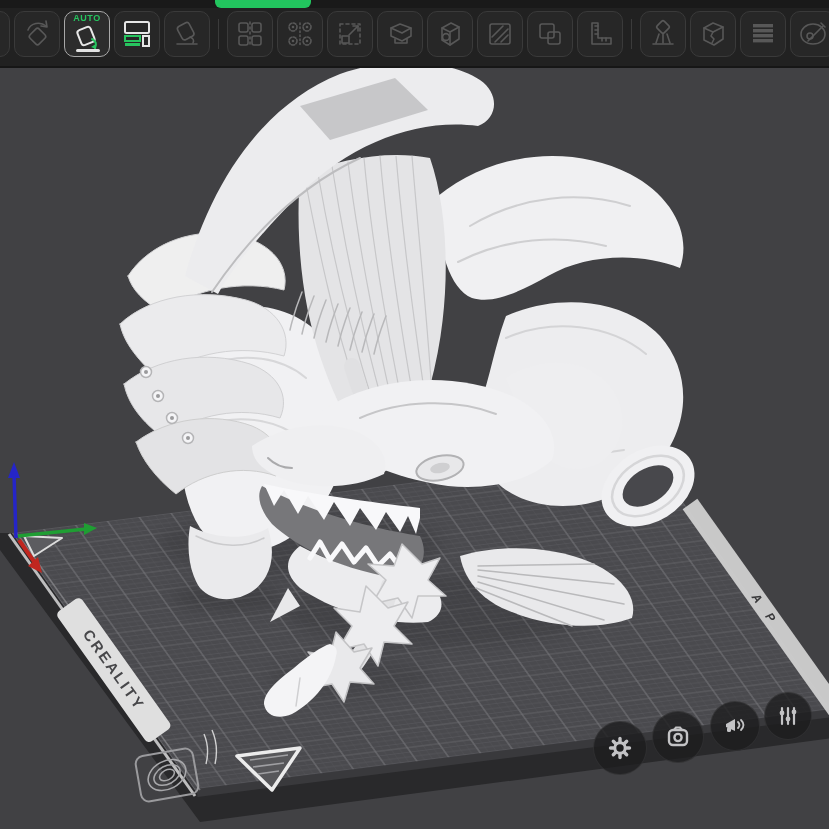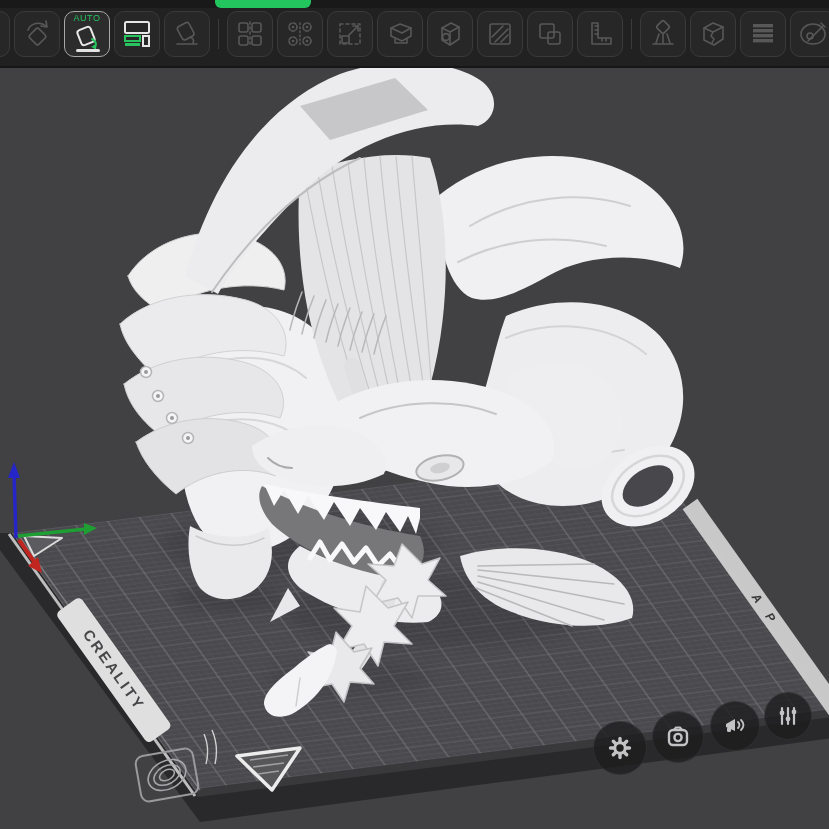--- a/index.html
+++ b/index.html
@@ -26,21 +26,21 @@
     width:46px;height:46px;border-radius:10px;flex:0 0 auto;
     border:1.5px solid #3a3a3a;background:#272727;box-sizing:border-box;
     display:flex;align-items:center;justify-content:center;position:relative;
     cursor:pointer;
   }
   .tbtn svg{display:block;}
   .tbtn.sliver{margin-left:-40px;}
   .tbtn.active{border-color:#a8a8a8;background:#2c2c2c;}
   .auto-label{
     position:absolute;top:1px;left:0;right:0;text-align:center;
-    font-size:9px;font-weight:normal;letter-spacing:.5px;color:#25c55f;
+    font-size:9px;font-weight:bold;letter-spacing:.5px;color:#25c55f;
   }
   .auto-underline{
     position:absolute;bottom:4px;left:11px;width:24px;height:3px;
     background:#e3e3e3;border-radius:1.5px;
   }
   .tdivider{width:1px;height:30px;background:#3b3b3b;margin:0 4px;flex:0 0 auto;}
   .icon-stroke{stroke:#585858;fill:none;stroke-width:1.6;stroke-linecap:round;stroke-linejoin:round;}
   
   .viewport{position:absolute;top:66px;left:0;width:829px;height:763px;z-index:1;}
   

